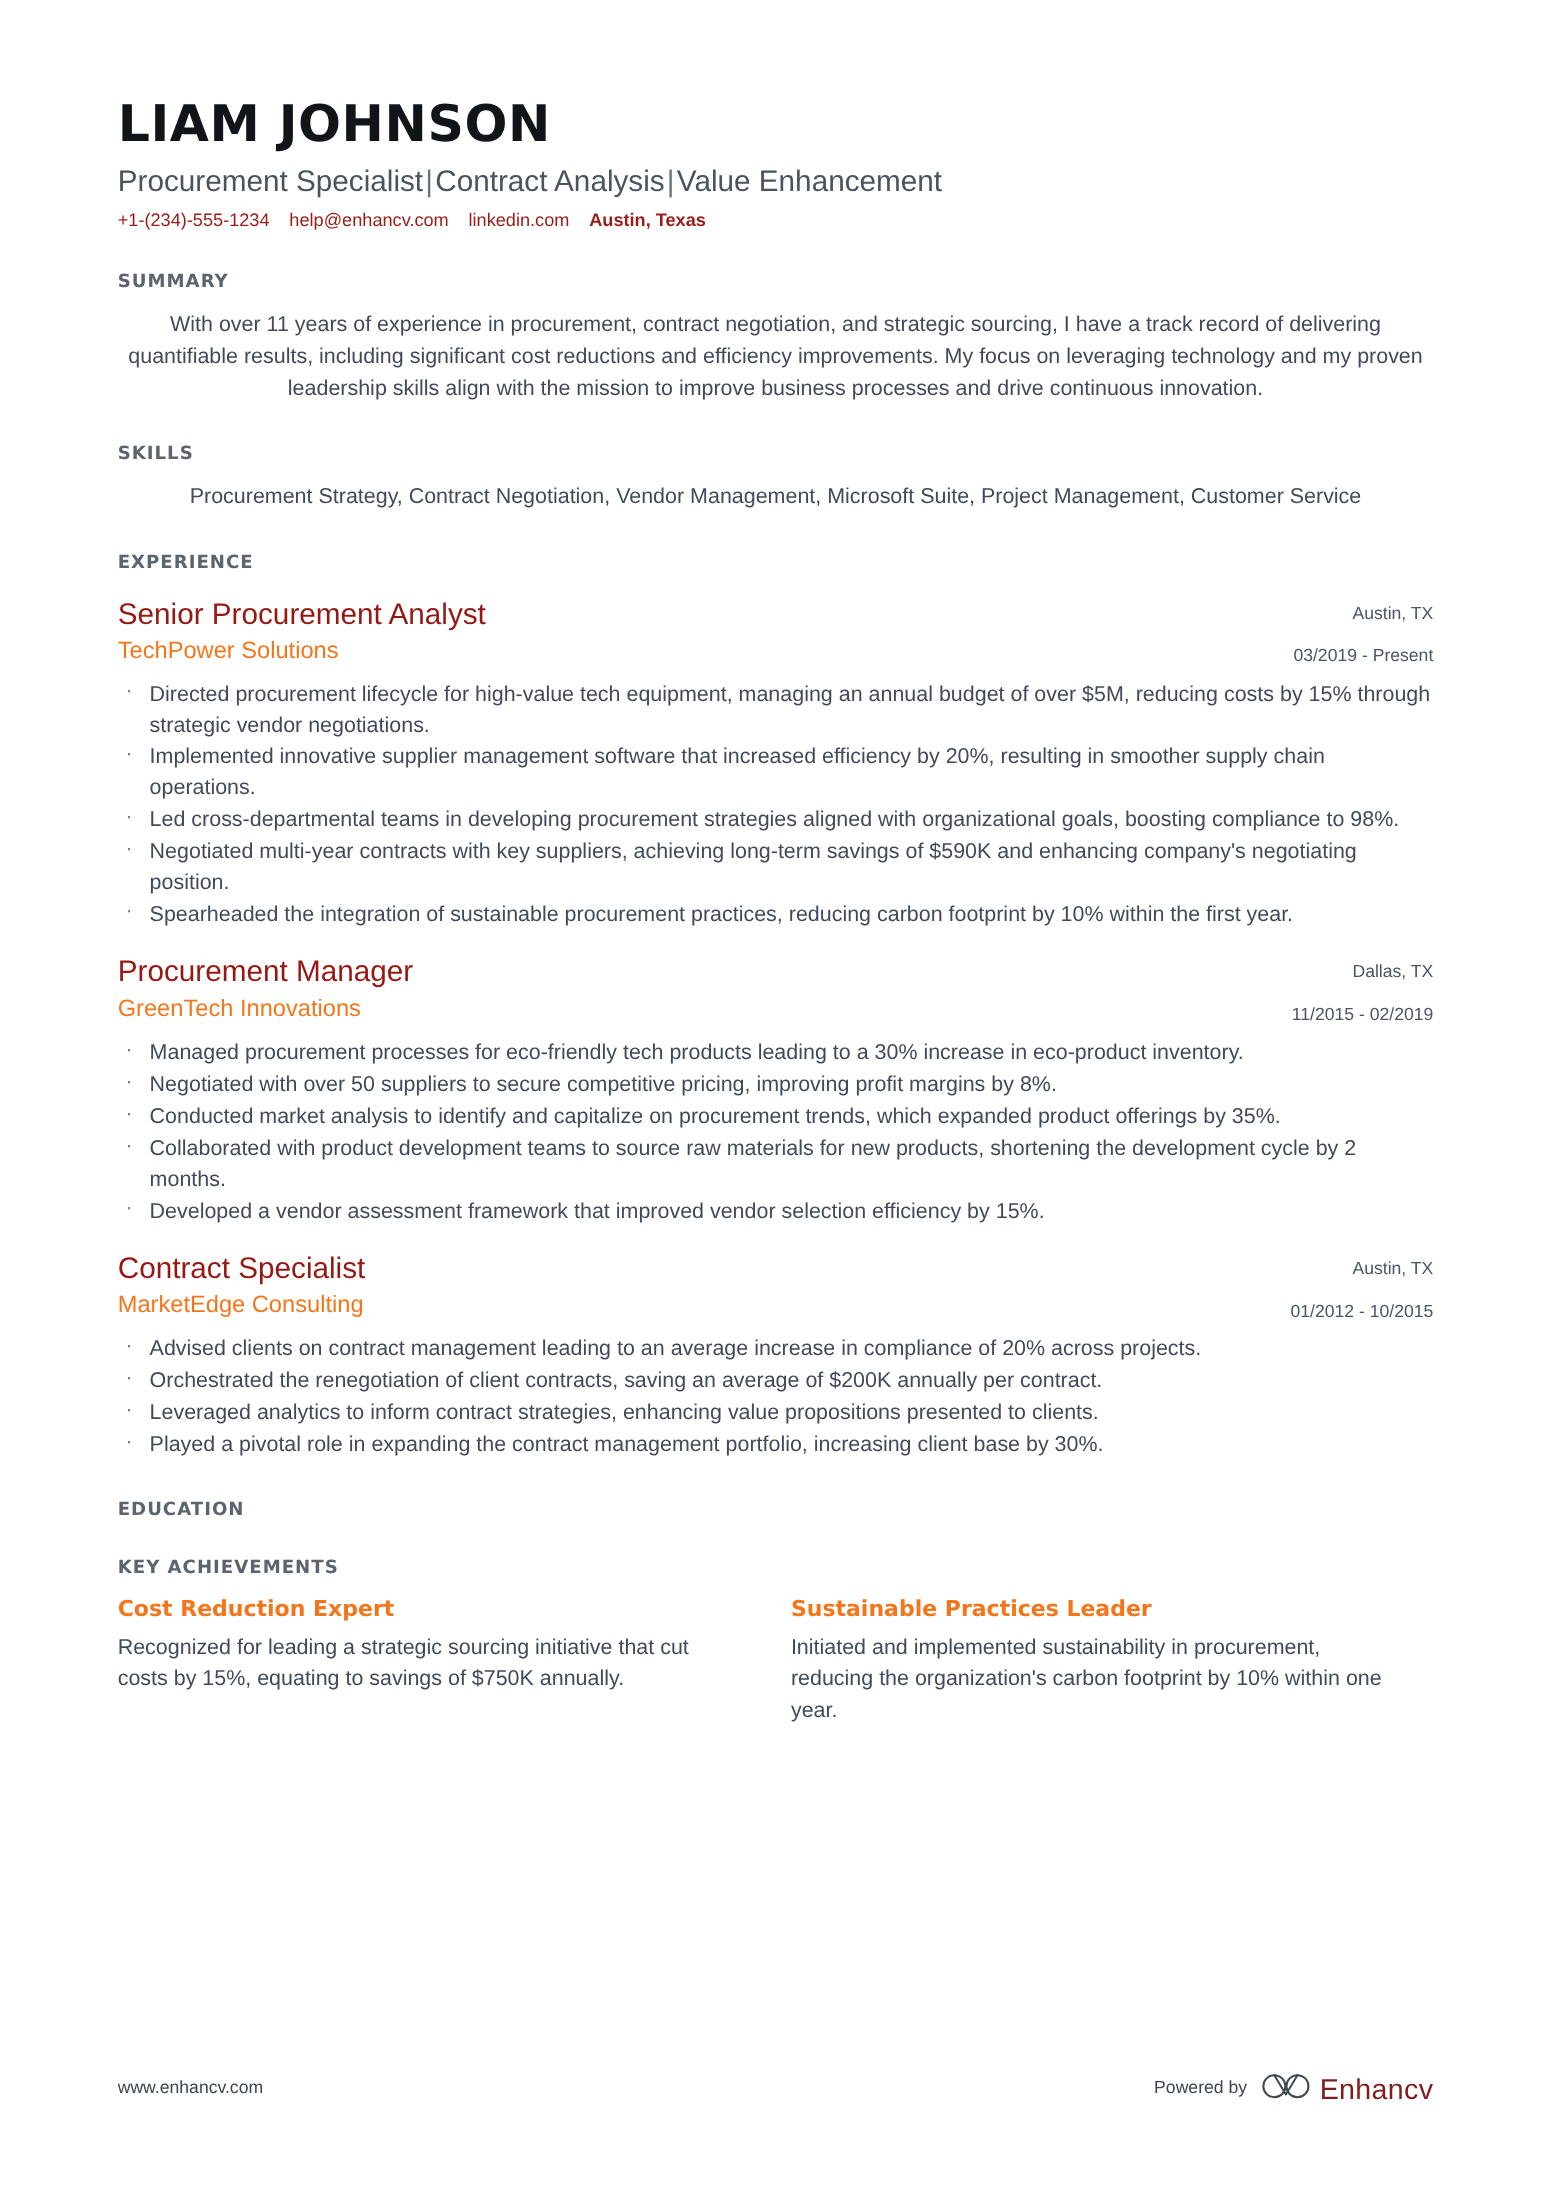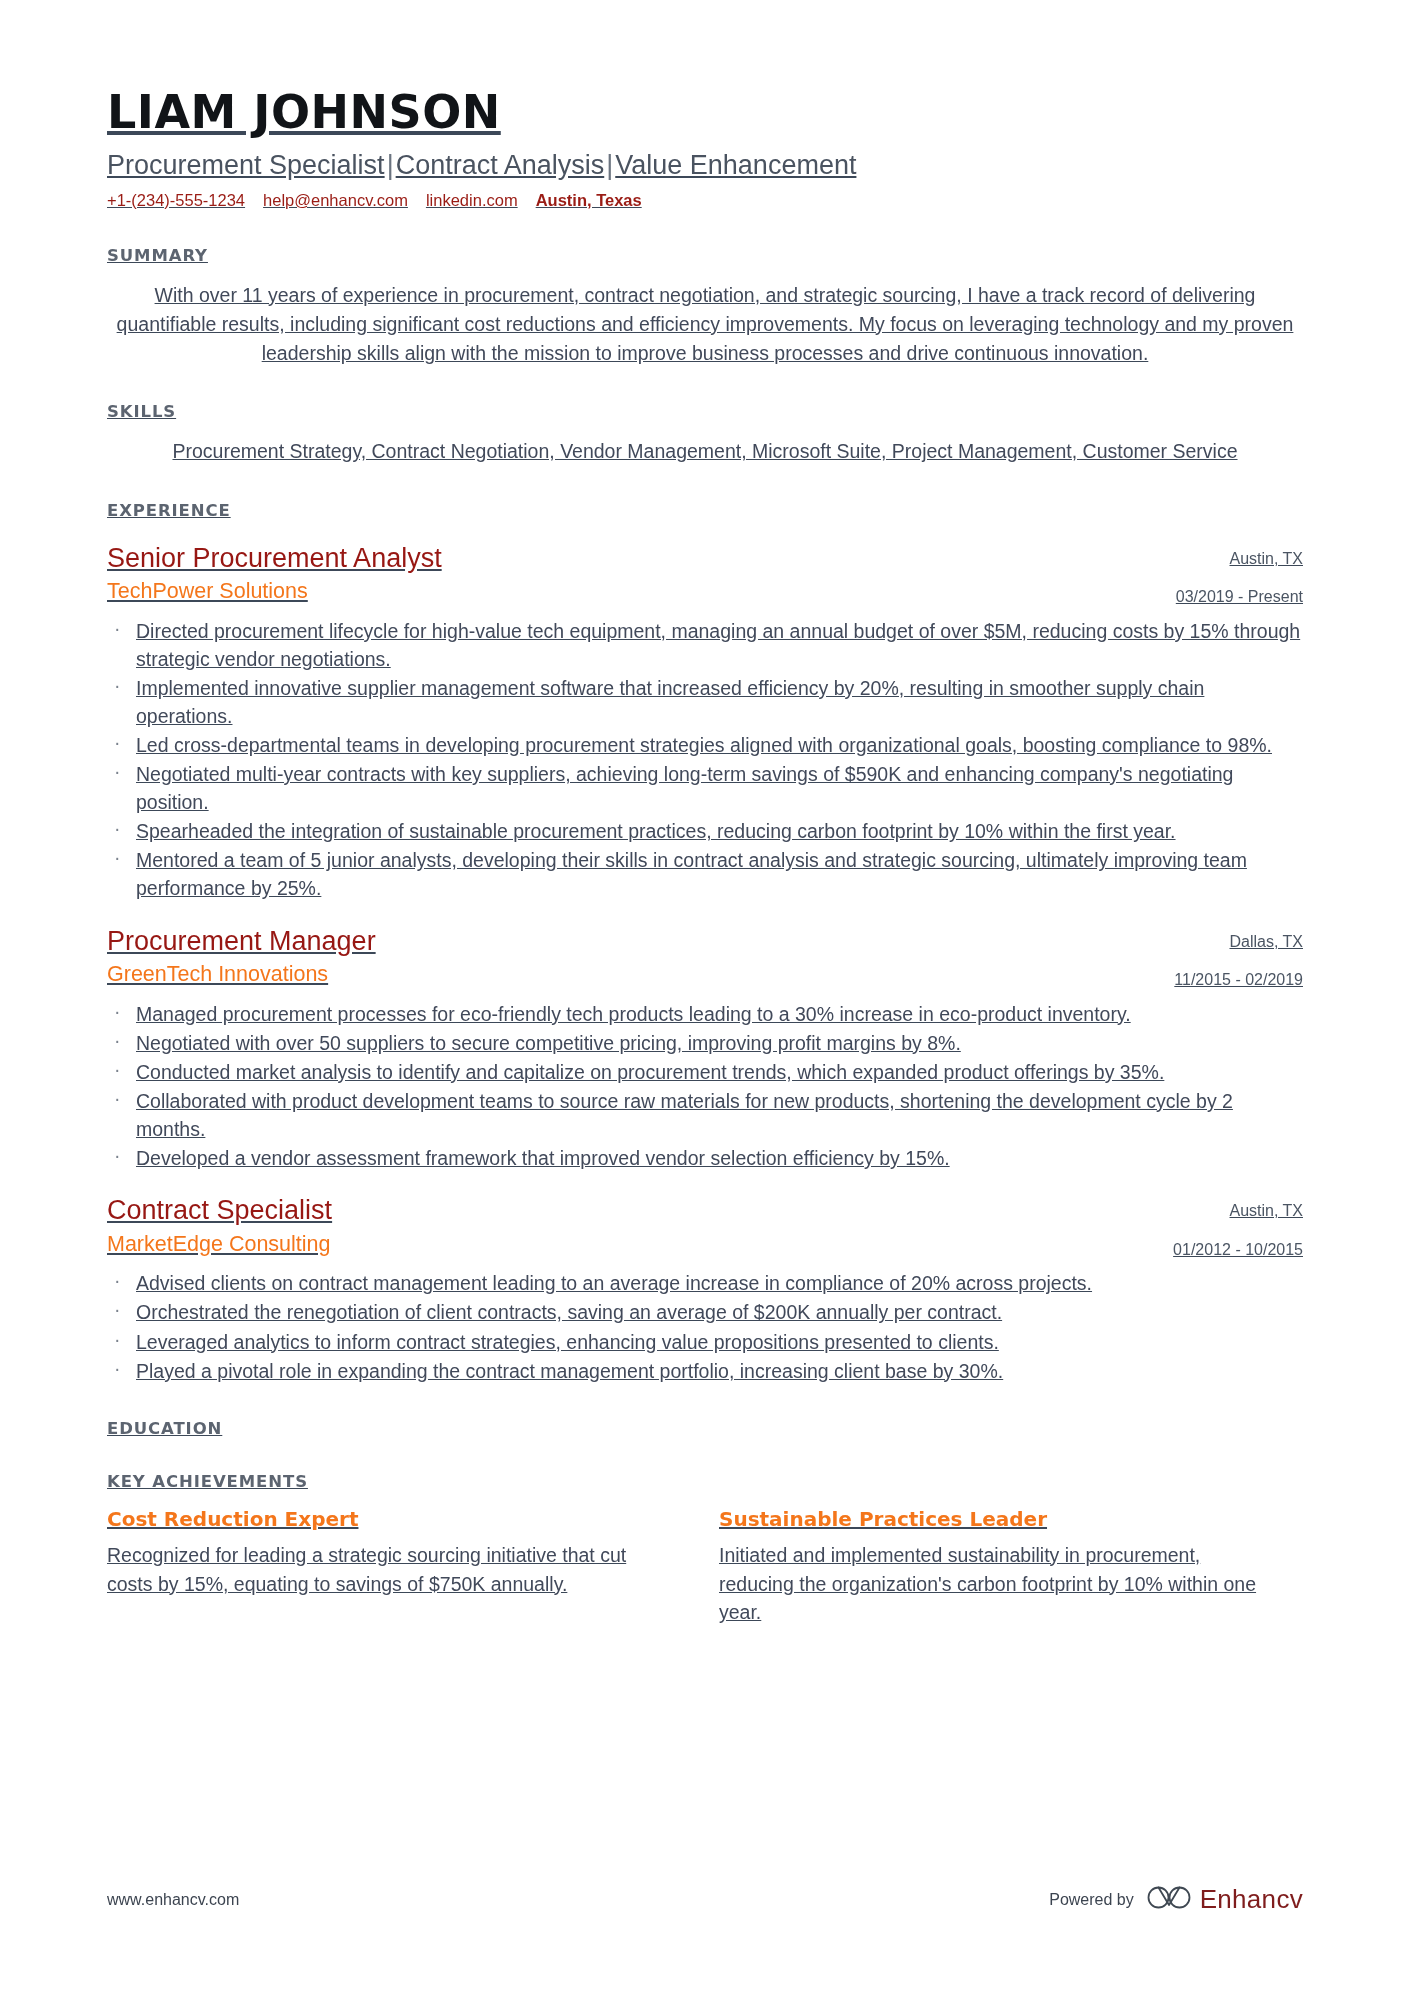--- a/index.html
+++ b/index.html
@@ -15,21 +15,20 @@
     -webkit-font-smoothing: antialiased;
   }
   .page {
     position: relative;
     width: 1410px;
     height: 1995px;
     box-sizing: border-box;
     padding: 0 107px;
     background: #ffffff;
     overflow: hidden;
-    text-decoration: underline;
   }
 
   
   .header { padding-top: 88px; }
   .full-name {
     font-family: "DejaVu Sans", sans-serif;
     font-size: 46px;
     font-weight: 700;
     letter-spacing: 0.5px;
     color: #111418;
@@ -250,21 +249,20 @@
           <div class="entry-location">Austin, TX</div>
           <div class="entry-date">03/2019 - Present</div>
         </div>
       </div>
       <ul class="bullets">
         <li>Directed procurement lifecycle for high-value tech equipment, managing an annual budget of over $5M, reducing costs by 15% through strategic vendor negotiations.</li>
         <li>Implemented innovative supplier management software that increased efficiency by 20%, resulting in smoother supply chain operations.</li>
         <li>Led cross-departmental teams in developing procurement strategies aligned with organizational goals, boosting compliance to 98%.</li>
         <li>Negotiated multi-year contracts with key suppliers, achieving long-term savings of $590K and enhancing company's negotiating position.</li>
         <li>Spearheaded the integration of sustainable procurement practices, reducing carbon footprint by 10% within the first year.</li>
-        <li>Mentored a team of 5 junior analysts, developing their skills in contract analysis and strategic sourcing, ultimately improving team performance by 25%.</li>
       </ul>
     </div>
 
     <div class="entry">
       <div class="entry-head">
         <div class="entry-left">
           <div class="entry-role">Procurement Manager</div>
           <div class="entry-company">GreenTech Innovations</div>
         </div>
         <div class="entry-right">

